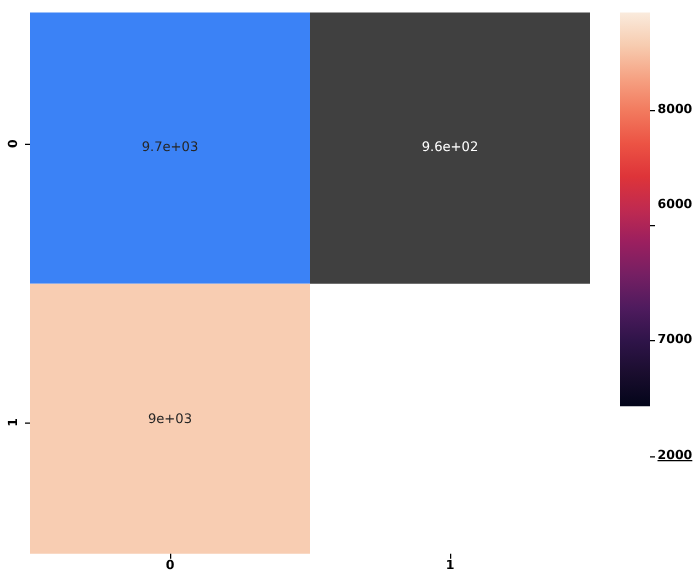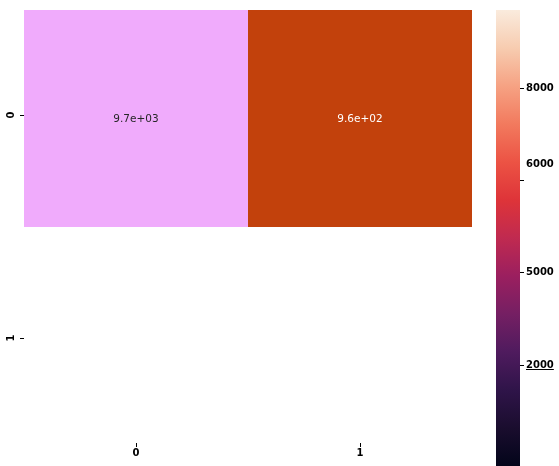--- a/index.html
+++ b/index.html
@@ -96,21 +96,21 @@
     height: 1px;
     background: #000000;
   }
 
   
   #colorbar-axes {
     position: absolute;
     left: 496px;
     top: 10px;
     width: 24px;
-    height: 456px;
+    height: 315px;
   }
 
   #colorbar-gradient {
     position: absolute;
     left: 0; top: 0;
     width: 100%;
     height: 100%;
   }
 
   .cbtick-mark {
@@ -134,29 +134,32 @@
   }
 </style>
 </head>
 <body>
 
 <div id="figure">
 
   <div id="heatmap-axes">
     <div class="hm-grid">
 
-      <div class="hm-cell" style="background:#f0abfc;">
+      <div class="hm-cell" style="background:#3b82f6;">
         <span class="hm-annot" style="color:#262626;">9.7e+03</span>
       </div>
 
 
-      <div class="hm-cell" style="background:#c2410c;">
+      <div class="hm-cell" style="background:#404040;">
         <span class="hm-annot" style="color:#FFFFFF;">9.6e+02</span>
       </div>
 
+      <div class="hm-cell" style="background:#F8CDB2;">
+        <span class="hm-annot" style="color:#262626;">9e+03</span>
+      </div>
 
     </div>
   </div>
 
   <div class="xtick-mark" style="left:136px;"></div>
   <div class="xtick-label" style="left:136px;">0</div>
 
   <div class="xtick-mark" style="left:360px;"></div>
   <div class="xtick-label" style="left:360px;">1</div>
 
@@ -169,19 +172,19 @@
   <div id="colorbar-axes">
     <div id="colorbar-gradient" style="background: linear-gradient(rgb(250, 235, 221), rgb(247, 204, 176), rgb(246, 162, 131), rgb(242, 122, 94), rgb(236, 83, 68), rgb(222, 52, 57), rgb(192, 42, 80), rgb(155, 31, 95), rgb(117, 31, 99), rgb(79, 27, 94), rgb(47, 20, 73), rgb(26, 13, 46), rgb(3, 5, 26));"></div>
 
     <div class="cbtick-mark" style="top:78px;"></div>
     <div class="cbtick-label" style="top:78px;">8000</div>
 
     <div class="cbtick-mark" style="top:170px;"></div>
     <div class="cbtick-label" style="top:154px;">6000</div>
 
     <div class="cbtick-mark" style="top:262px;"></div>
-    <div class="cbtick-label" style="top:262px;">5000</div>
+    <div class="cbtick-label" style="top:262px;">7000</div>
 
     <div class="cbtick-mark" style="top:355px;"></div>
     <div class="cbtick-label" style="top:355px;text-decoration:underline;">2000</div>
   </div>
 
 </div>
 
 </body></html>

